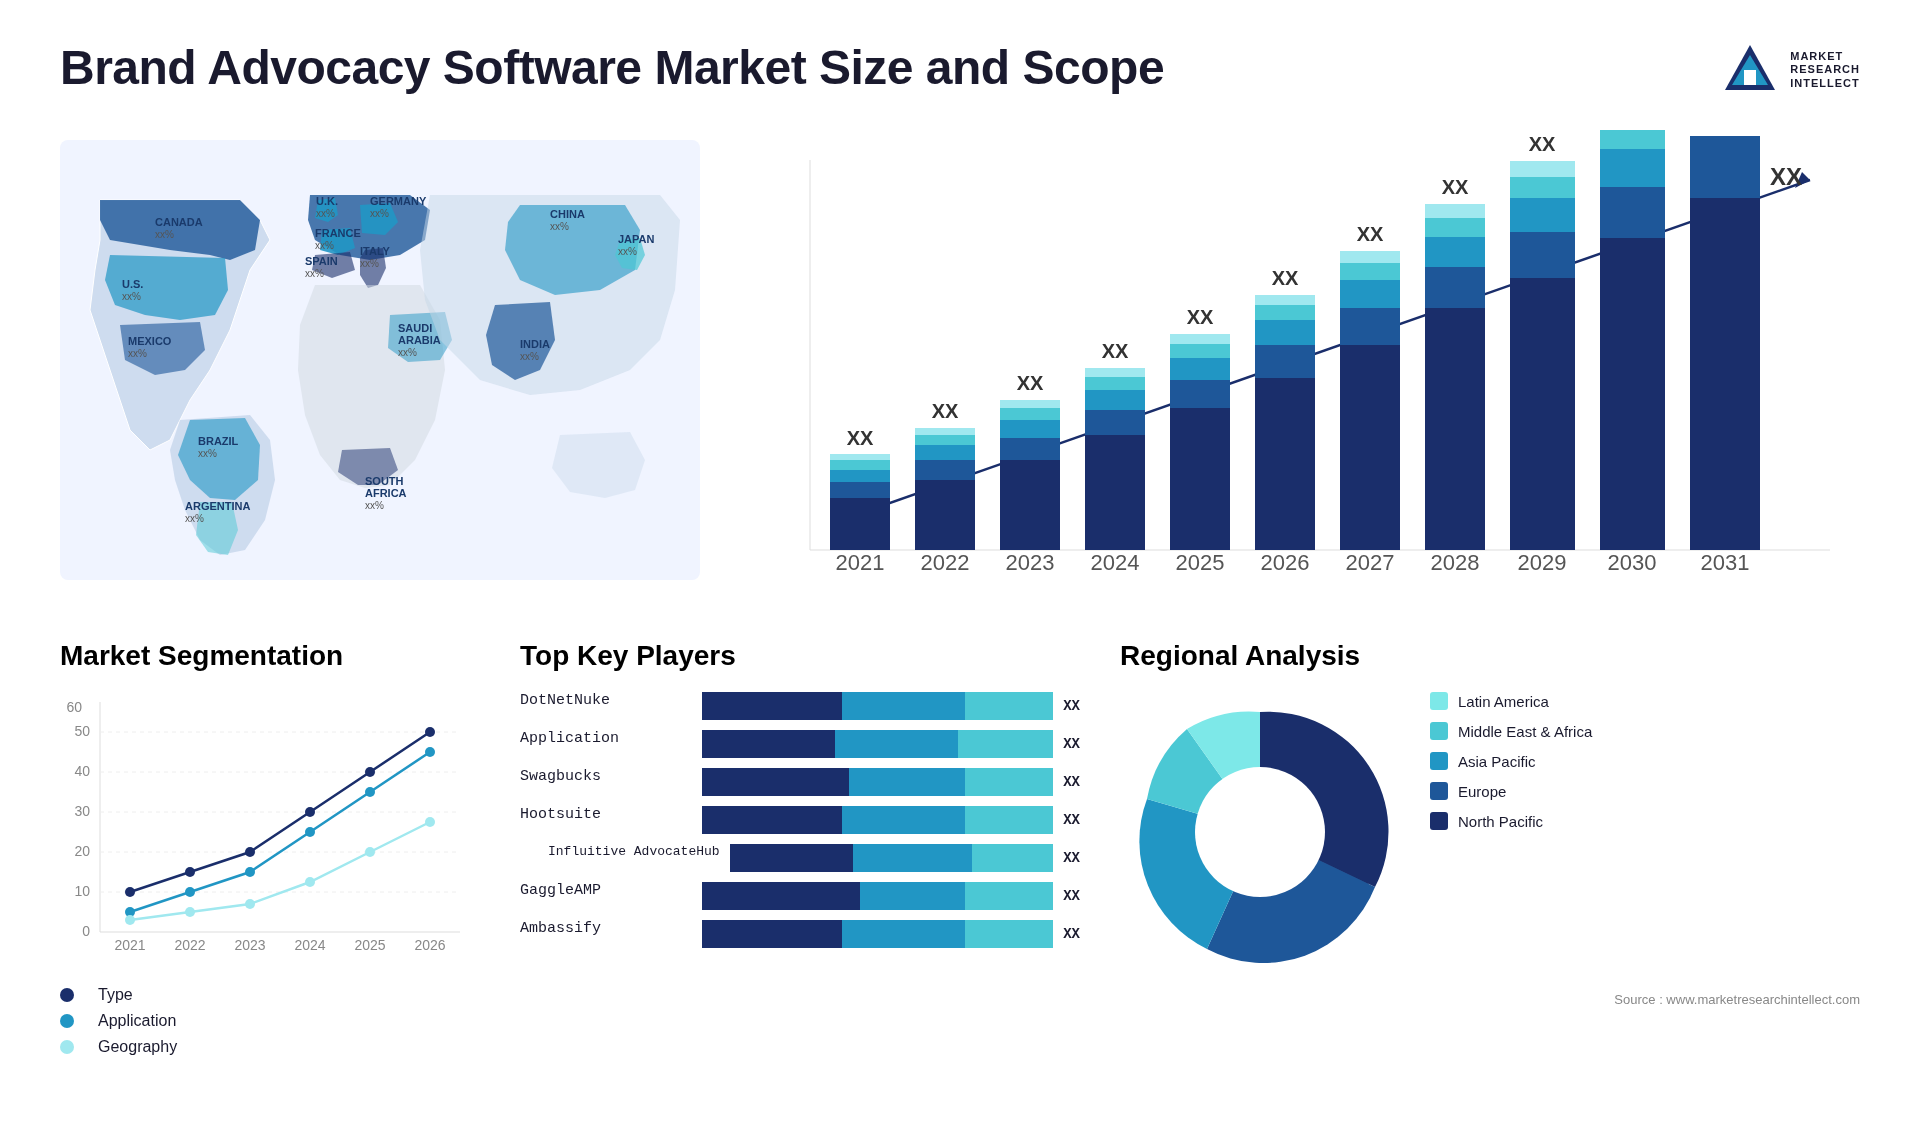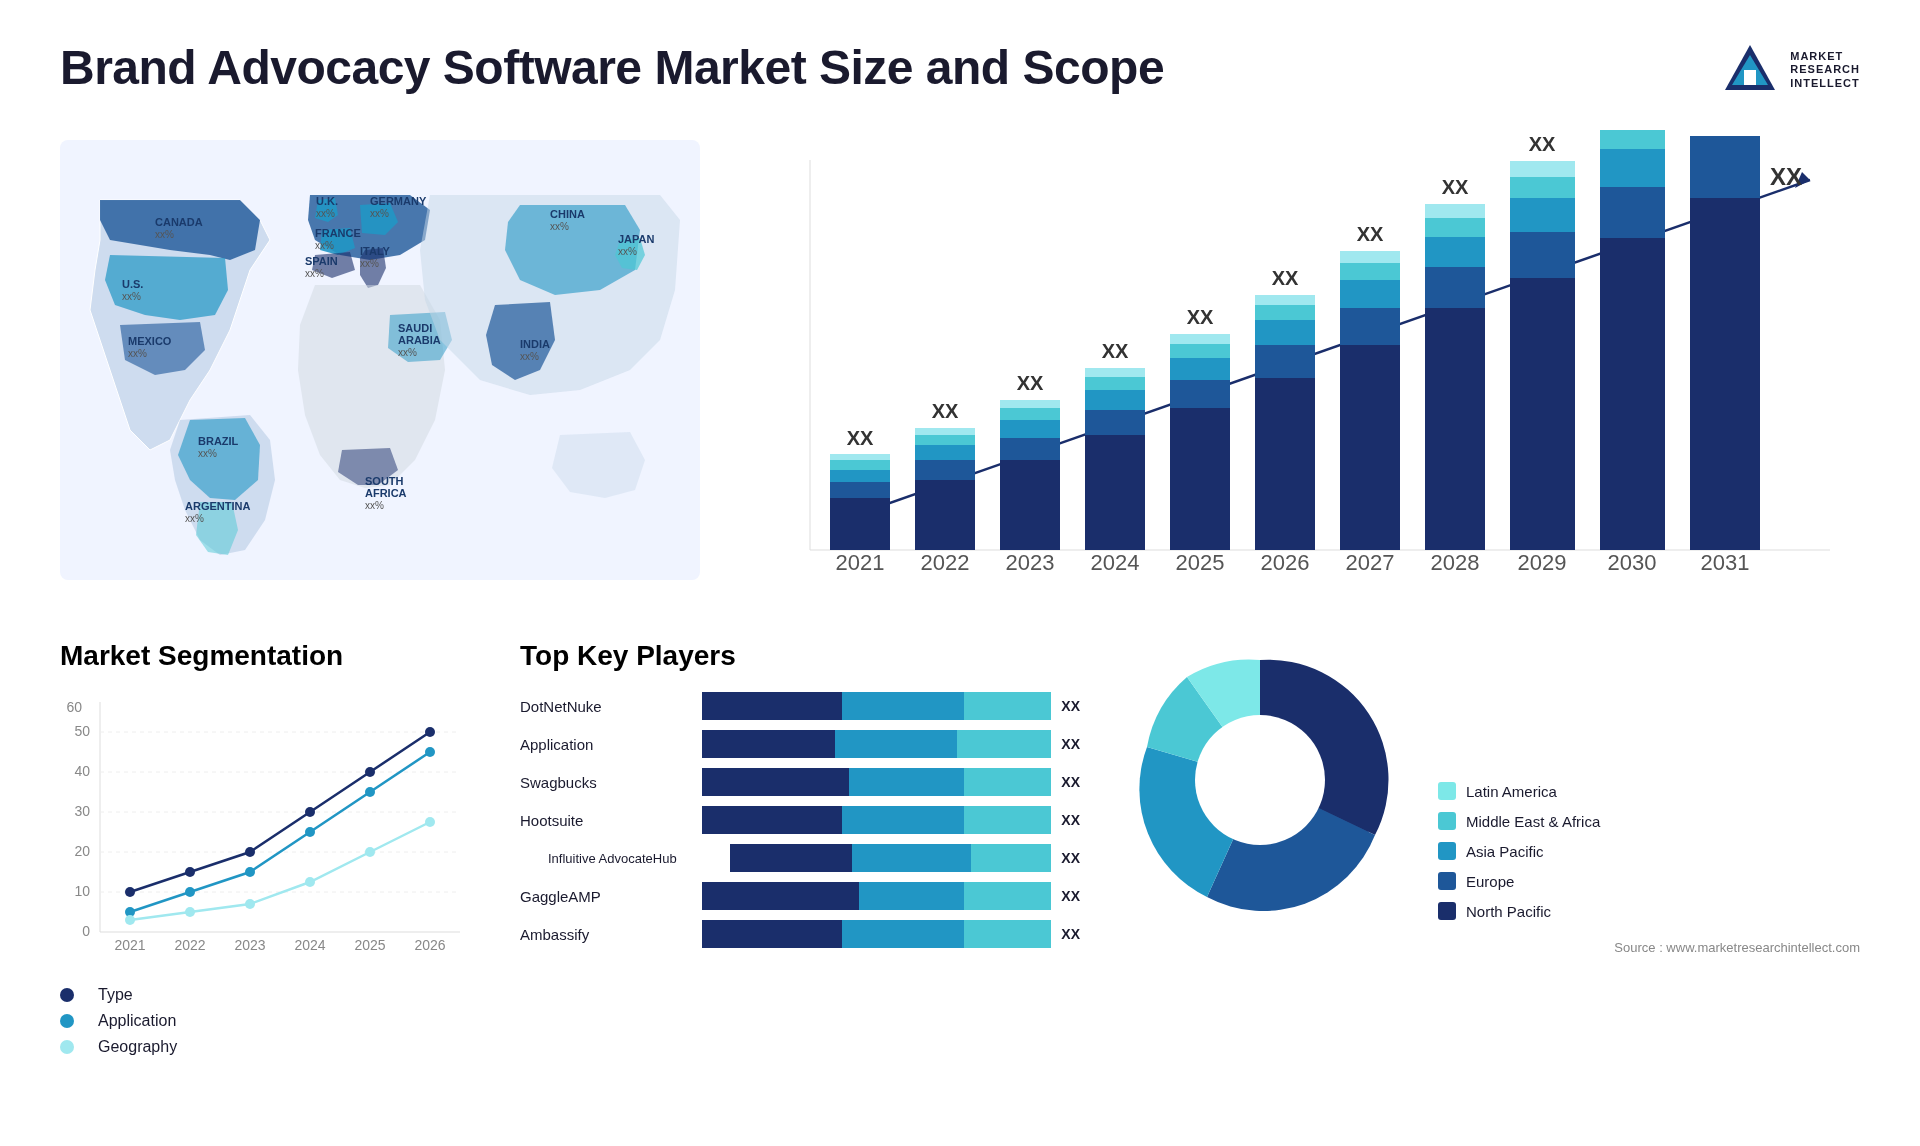--- a/index.html
+++ b/index.html
@@ -122,22 +122,22 @@
     }
 
     
     .players-list {
       display: flex;
       flex-direction: column;
       gap: 10px;
     }
     .player-row {
       display: flex;
-      align-items: center;
       gap: 2px;
+      font-family: Liberation Mono, monospace;
     }
     .player-name {
       width: 180px;
       font-size: 15px;
       color: #1a1a2e;
       flex-shrink: 0;
     }
     .player-bar-container {
       flex: 1;
       height: 28px;
@@ -151,22 +151,22 @@
       font-size: 14px;
       font-weight: 700;
       color: #1a1a2e;
       margin-left: 8px;
       align-self: center;
     }
 
     
     .regional-inner {
       display: flex;
-      align-items: flex-end;
-      gap: 38px;
+      align-items: flex-start;
+      gap: 30px;
     }
     .donut-container {
       width: 280px;
       height: 280px;
     }
     .regional-legend {
       display: flex;
       flex-direction: column;
       gap: 12px;
     }
@@ -569,20 +569,21 @@
             <div class="player-bar-segment" style="width:40%;background:#1a2e6b;"></div>
             <div class="player-bar-segment" style="width:35%;background:#2196c4;"></div>
             <div class="player-bar-segment" style="width:25%;background:#4bc8d4;"></div>
           </div>
           <span class="player-value">XX</span>
         </div>
       </div>
     </div>
 
     <div class="regional-panel">
+      <h2 class="panel-title">Regional Analysis</h2>
       <div class="regional-inner">
 
         <div class="donut-container">
           <svg width="280" height="280" viewBox="0 0 280 280">
 
             <path d="M140,140 L260,140 A120,120 0 0,1 140,260 Z" fill="#1a2e6b" opacity="0.9"></path>
 
             <path d="M140,20 A120,120 0 0,1 255,195 L140,140 Z" fill="#1a2e6b"></path>
 
             <path d="M255,195 A120,120 0 0,1 87,257 L140,140 Z" fill="#1e5799"></path>

